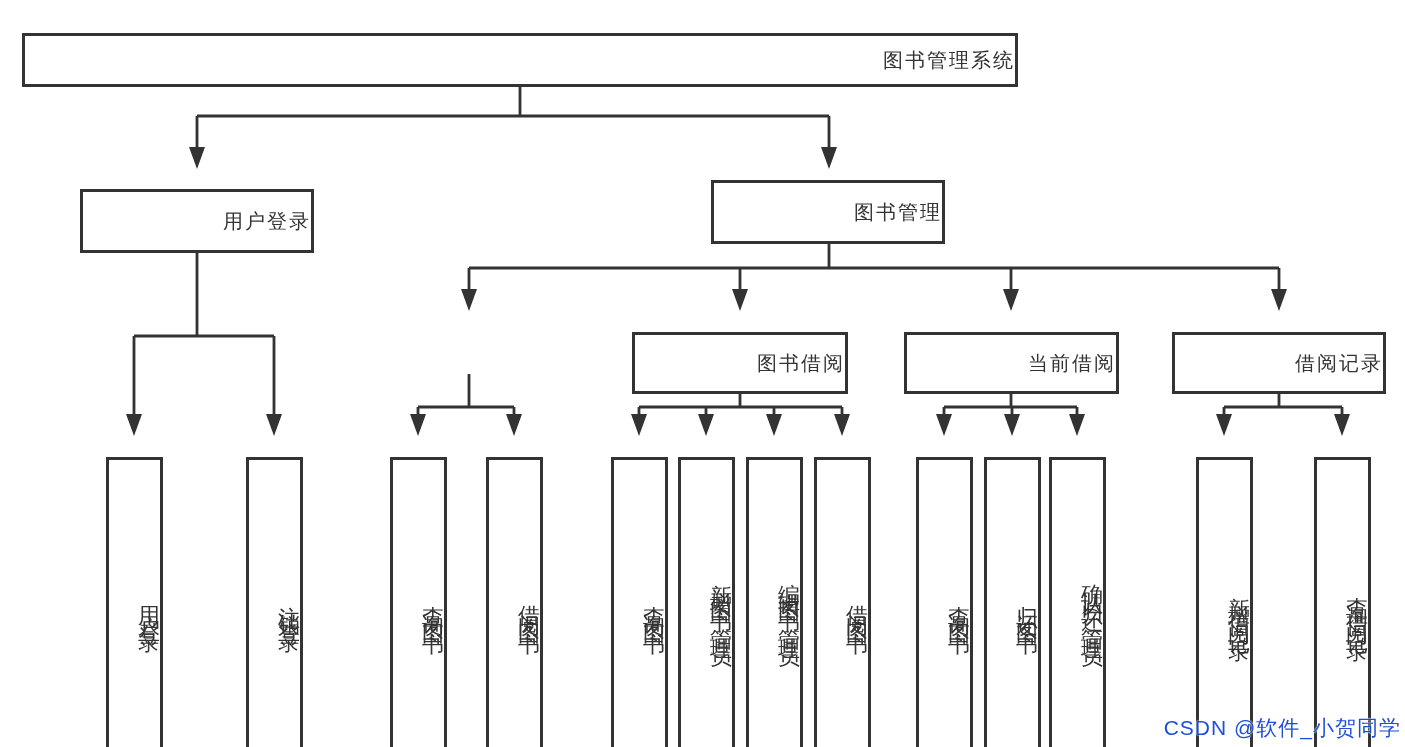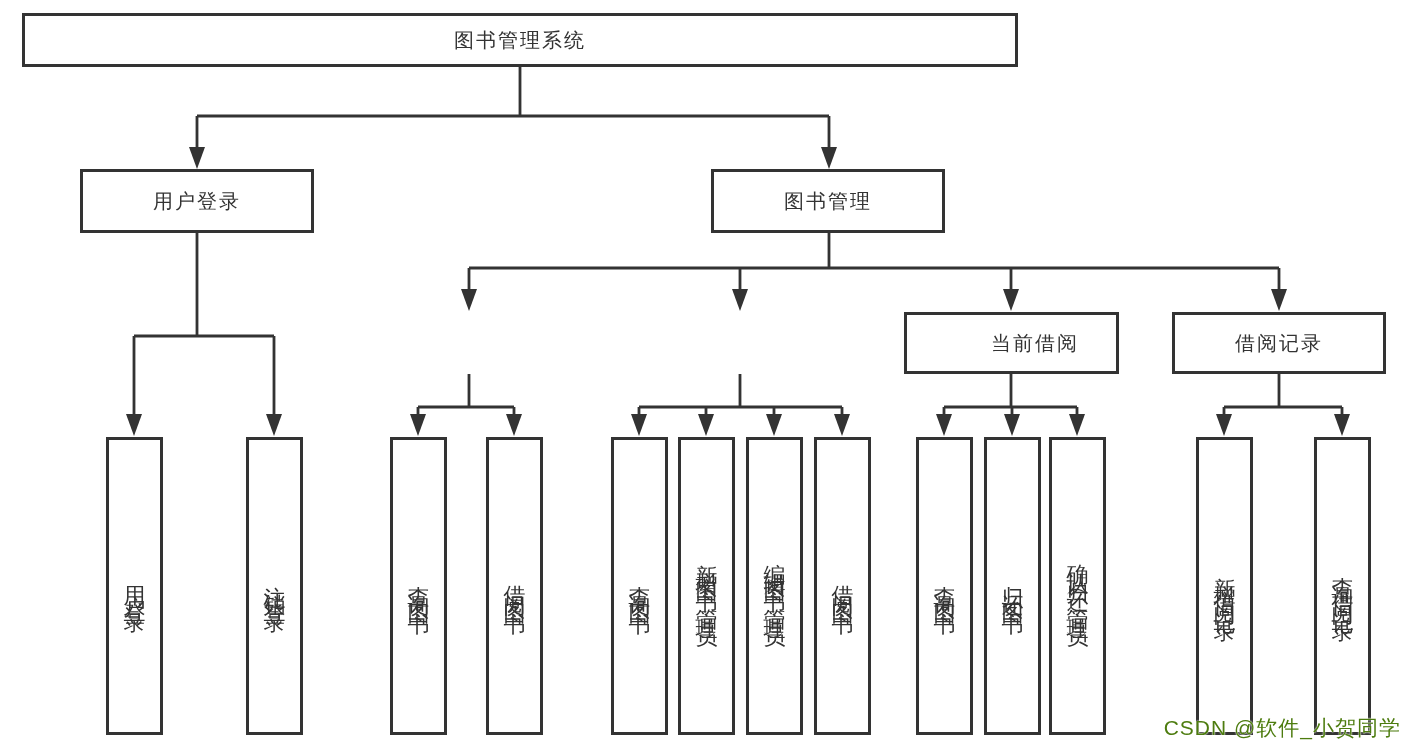--- a/index.html
+++ b/index.html
@@ -21,23 +21,24 @@
     top: 0;
     z-index: 1;
   }
   .node {
     position: absolute;
     box-sizing: border-box;
     background: #ffffff;
     border: 3px solid #333333;
     display: flex;
     align-items: center;
-    justify-content: center;
+    justify-content: flex-end;
     z-index: 2;
     color: #333333;
+    margin-top: 20px;
   }
   .hnode .label {
     font-size: 20px;
     letter-spacing: 2px;
     white-space: nowrap;
   }
   .vnode {
     top: 437px;
     width: 57px;
     height: 298px;
@@ -46,21 +47,21 @@
     writing-mode: vertical-rl;
     text-orientation: mixed;
     font-size: 22px;
     letter-spacing: 9px;
     line-height: 1;
     white-space: nowrap;
   }
   
   .n-root        { left: 22px;   top: 13px;  width: 996px; height: 54px; }
   .n-user-login  { left: 80px;   top: 169px; width: 234px; height: 64px; }
-  .n-book-mgmt   { left: 711px;  top: 169px; width: 234px; height: 64px; }
+  .n-book-mgmt   { left: 711px;  top: 160px; width: 234px; height: 64px; }
   .n-new-rec     { left: 360px;  top: 312px; width: 218px; height: 62px; }
   .n-borrow      { left: 632px;  top: 312px; width: 216px; height: 62px; }
   .n-current     { left: 904px;  top: 312px; width: 215px; height: 62px; padding-left: 47px; }
   .n-records     { left: 1172px; top: 312px; width: 214px; height: 62px; }
   
   .l-user-login   { left: 106px;  }
   .l-logout       { left: 246px;  }
   .l-rec-query    { left: 390px;  }
   .l-rec-borrow   { left: 486px;  }
   .l-bor-query    { left: 611px;  }
@@ -72,21 +73,21 @@
   .l-cur-confirm  { left: 1049px; }
   .l-rec-addrec   { left: 1196px; }
   .l-rec-queryrec { left: 1314px; }
 
   .watermark {
     position: absolute;
     right: 4px;
     top: 714px;
     z-index: 3;
     font-size: 21px;
-    color: #4d7c0f;
+    color: #1d4ed8;
     letter-spacing: 1px;
     text-shadow: 0 0 2px #ffffff, 0 0 1px #ffffff;
     white-space: nowrap;
   }
 </style>
 </head>
 <body>
 
 <div class="canvas">
 
@@ -134,20 +135,23 @@
     <span class="label">图书管理系统</span>
   </div>
 
   <div class="node hnode n-user-login">
     <span class="label">用户登录</span>
   </div>
   <div class="node hnode n-book-mgmt">
     <span class="label">图书管理</span>
   </div>
 
+  <div class="node hnode n-borrow">
+    <span class="label">图书借阅</span>
+  </div>
   <div class="node hnode n-current">
     <span class="label">当前借阅</span>
   </div>
   <div class="node hnode n-records">
     <span class="label">借阅记录</span>
   </div>
 
   <div class="node vnode l-user-login">
     <span class="label">用户登录</span>
   </div>

